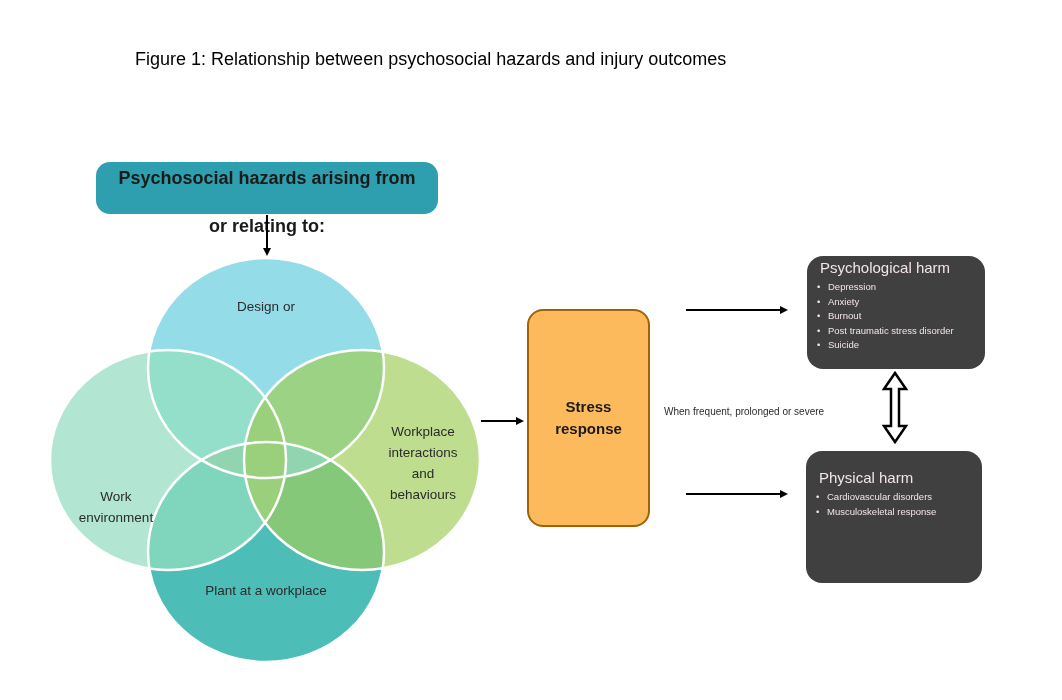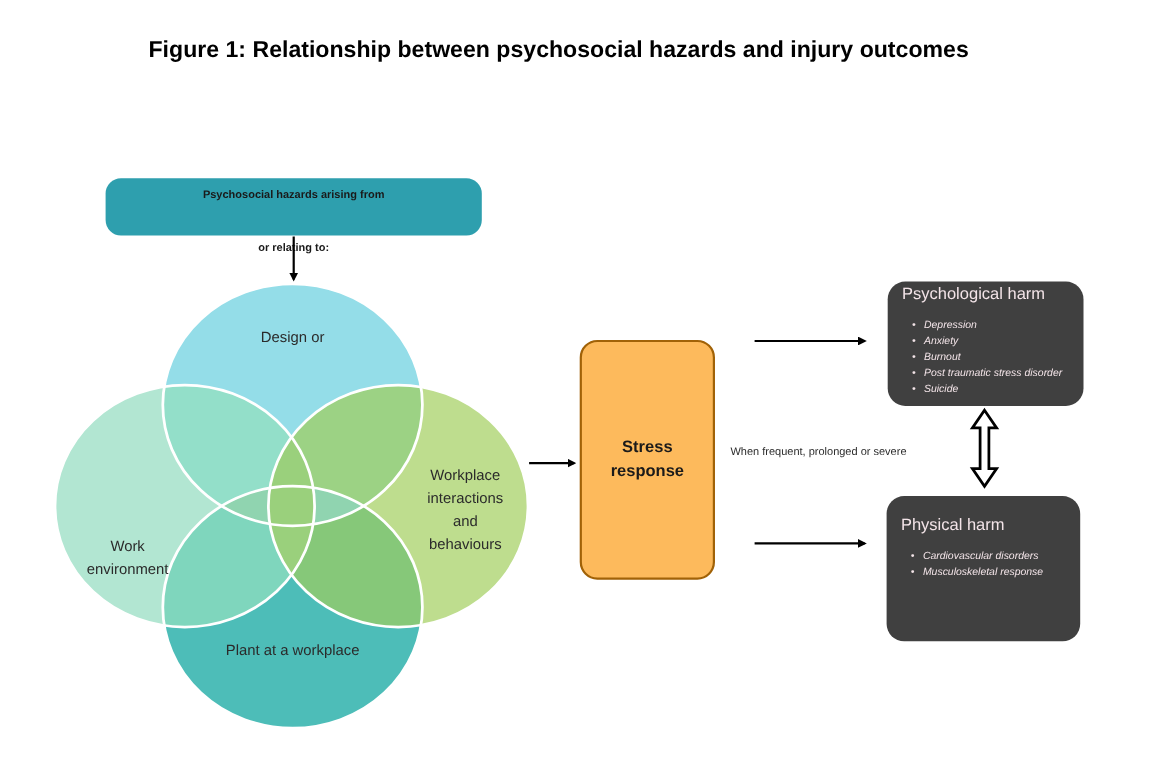--- a/index.html
+++ b/index.html
@@ -1,33 +1,33 @@
 <!DOCTYPE html>
 <html><head>
 <meta charset="utf-8">
 <style>
   html, body { margin: 0; padding: 0; background: #ffffff; }
   body { width: 1062px; height: 700px; position: relative; overflow: hidden;
          font-family: "Liberation Sans", sans-serif; color: #231f20; }
-  .fig-title { position: absolute; left: 135px; top: 25px; width: 820px;
-               font-family: "Liberation Sans", sans-serif; font-weight: bold;
-               font-size: 21px; line-height: 42px; color: #000; margin: 0; }
+  .fig-title { position: absolute; left: 135px; top: 38px; width: 820px;
+               font-family: "Liberation Sans", sans-serif; font-weight: normal;
+               font-size: 18px; line-height: 42px; color: #000; margin: 0; }
   .top-box { position: absolute; left: 96px; top: 162px; width: 342px; height: 52px;
              background: #2e9fae; border-radius: 14px; display: flex; flex-direction: column;
              align-items: center; justify-content: center; }
-  .top-box span { font-weight: bold; font-size: 10px; line-height: 20px; color: #1a1a1a; text-align: center; margin-top: 28px; }
+  .top-box span { font-weight: bold; font-size: 18px; line-height: 20px; color: #1a1a1a; text-align: center; margin-top: 28px; }
   svg.diagram { position: absolute; left: 0; top: 0; }
   .venn-label { position: absolute; text-align: center; font-size: 13.5px; line-height: 21px; color: #2b2b2b; }
   .stress-box { position: absolute; left: 527px; top: 309px; width: 119px; height: 214px;
                 background: #fdba5c; border: 2px solid #a16207; border-radius: 16px;
                 display: flex; flex-direction: column; align-items: center; justify-content: center; }
   .stress-box span { font-weight: bold; font-size: 15px; line-height: 22px; color: #1a1a1a; }
   .harm-box { position: absolute; background: #404040; border-radius: 16px; color: #f3e4e8; }
   .harm-box .harm-title { font-size: 15px; line-height: 18px; margin: 3px 0 3px 13px; }
-  .harm-box ul { list-style: none; margin: 12px; padding: 0 0 0 10px; font-style: italic; }
+  .harm-box ul { list-style: none; margin: 0; padding: 0 0 0 10px; }
   .harm-box li { font-size: 9.5px; line-height: 14.5px; position: relative; padding-left: 11px; }
   .harm-box li::before { content: "\2022"; position: absolute; left: 0; top: 0; }
   .psych { left: 807px; top: 256px; width: 178px; height: 113px; }
   .phys { left: 806px; top: 451px; width: 176px; height: 132px; }
   .phys .harm-title { margin-top: 18px; }
   .condition { position: absolute; left: 664px; top: 406px; font-size: 10px; color: #2b2b2b; white-space: nowrap; }
 </style>
 </head>
 <body>
 

